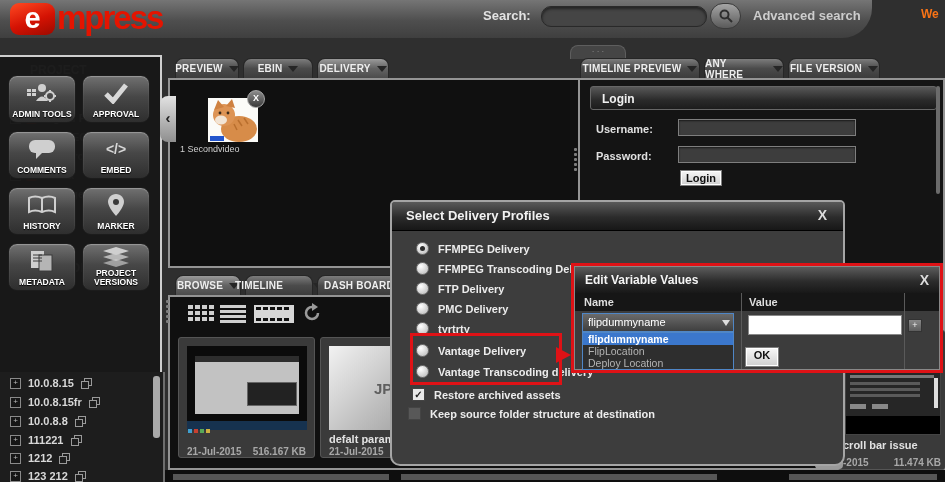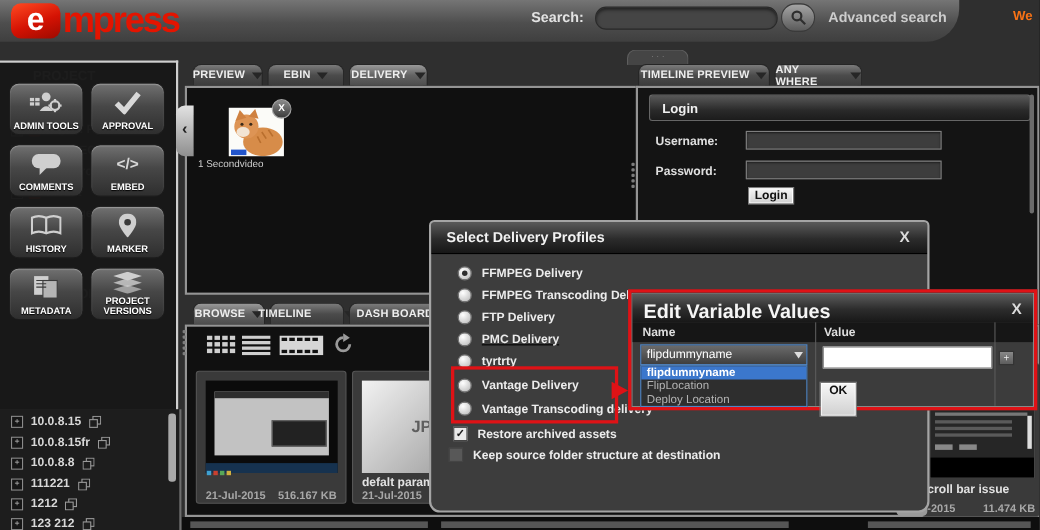--- a/index.html
+++ b/index.html
@@ -108,21 +108,21 @@
       color:#1d1d1d;text-align:center;line-height:11px;}
   .cb.on{background:#e9e9e9;}
   .mfooter{position:absolute;left:0;right:0;bottom:0;height:36px;
            background:linear-gradient(#9e9e9e,#7c7c7c);border-top:1px solid #bdbdbd;}
 
   
   .dlg{left:571px;top:263px;width:372px;height:110px;z-index:12;border:3px solid #df1216;
        background:#3c3c3c;box-sizing:border-box;box-shadow:0 0 0 1px #888 inset;}
   .dlg-title{position:absolute;left:1px;top:1px;right:1px;height:26px;
              background:linear-gradient(#5c5c5c,#2c2c2c 55%,#181818);}
-  .dlg-title .t{position:absolute;left:10px;top:6px;color:#f5f5f5;font-weight:bold;font-size:18px;}
+  .dlg-title .t{position:absolute;left:10px;top:6px;color:#f5f5f5;font-weight:bold;font-size:12px;}
   .dlg-hdr{position:absolute;left:1px;top:27px;right:1px;height:18px;background:#161616;}
   .colname{position:absolute;color:#dedede;font-weight:bold;font-size:11px;top:3px;}
   .vline{position:absolute;top:27px;bottom:1px;width:1px;background:#5a5a5a;}
   .combo{position:absolute;left:8px;top:47px;width:152px;height:19px;box-sizing:border-box;
          background:linear-gradient(#6b6b6b,#3f3f3f);border:1px solid #4f86c6;cursor:pointer;
          color:#fff;font-size:11px;line-height:17px;padding-left:5px;}
   .combo .arr{position:absolute;right:3px;top:6px;width:0;height:0;
               border-left:4px solid transparent;border-right:4px solid transparent;border-top:6px solid #ddd;}
   .dd-list{position:absolute;left:8px;top:66px;width:152px;background:#2e2e2e;border:1px solid #4f86c6;box-sizing:border-box;}
   .dd-item{height:12px;color:#b3b3b3;font-size:10.5px;line-height:12px;padding-left:5px;cursor:pointer;}
@@ -224,20 +224,24 @@
       <i></i>
     </div>
 
   <div class="abs nub">· · ·</div>
   <div class="abs tab" style="left:580px;top:58px;width:120px;">
     <span>TIMELINE PREVIEW</span>
     <span class="tarrow"></span>
   </div>
   <div class="abs tab" style="left:704px;top:58px;width:80px;">
     <span>ANY WHERE</span>
+    <span class="tarrow"></span>
+  </div>
+  <div class="abs tab" style="left:788px;top:58px;width:92px;">
+    <span>FILE VERSION</span>
     <span class="tarrow"></span>
   </div>
   <div class="abs panel" style="left:578px;top:78px;width:367px;height:254px;background:#141414;"></div>
   <div class="abs login-hdr"><span>Login</span></div>
   <div class="abs fld-lbl" style="left:596px;top:123px;">Username:</div>
   <input class="abs fld" style="left: 678px; top: 119px;">
   <div class="abs fld-lbl" style="left:596px;top:150px;">Password:</div>
   <input class="abs fld" style="left: 678px; top: 146px;" type="password">
   <div class="abs btn3d" style="left:680px;top:170px;width:42px;height:16px;line-height:15px;">Login</div>
   <div class="abs" style="left:936px;top:86px;width:4px;height:108px;background:#6b6b6b;border-radius:2px;z-index:4;"></div>
@@ -516,21 +520,21 @@
       <span class="lbl">FFMPEG Delivery</span>
     </div>
     <div class="radio-row" style="left:24px;top:60px;">
       <span class="radio"></span>
       <span class="lbl">FFMPEG Transcoding Delivery</span>
     </div>
     <div class="radio-row" style="left:24px;top:80px;">
       <span class="radio"></span>
       <span class="lbl">FTP Delivery</span>
     </div>
-    <div class="radio-row" style="left:24px;top:100px;text-decoration:underline;">
+    <div class="radio-row" style="left:24px;top:100px;">
       <span class="radio"></span>
       <span class="lbl">PMC Delivery</span>
     </div>
     <div class="radio-row" style="left:24px;top:120px;">
       <span class="radio"></span>
       <span class="lbl">tyrtrty</span>
     </div>
     <div class="radio-row" style="left:24px;top:142px;">
       <span class="radio"></span>
       <span class="lbl">Vantage Delivery</span>
@@ -564,19 +568,19 @@
       <span>flipdummyname</span>
       <span class="arr"></span>
     </div>
     <div class="dd-list">
       <div class="dd-item sel">flipdummyname</div>
       <div class="dd-item">FlipLocation</div>
       <div class="dd-item">Deploy Location</div>
     </div>
     <input class="vinput" value="" style="">
     <div class="plusbtn">+</div>
-    <div class="btn3d" style="position:absolute;left:171px;top:81px;width:34px;height:32px;line-height:15px;">OK</div>
+    <div class="btn3d" style="position:absolute;left:171px;top:81px;width:34px;height:20px;line-height:15px;">OK</div>
   </div>
 
   <div class="abs redrect"></div>
   <div class="abs redarrow"></div>
 
 </div>
 
 </body></html>

